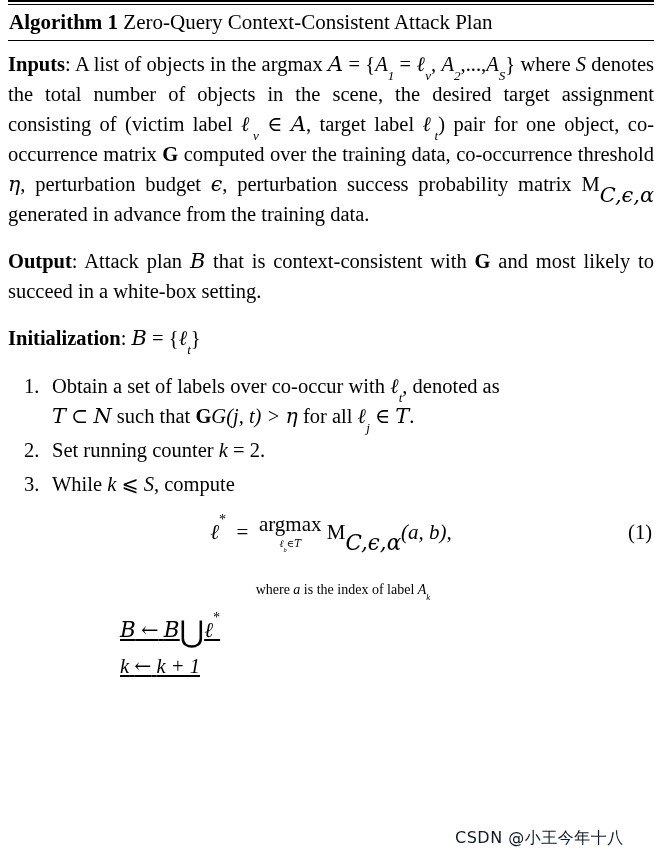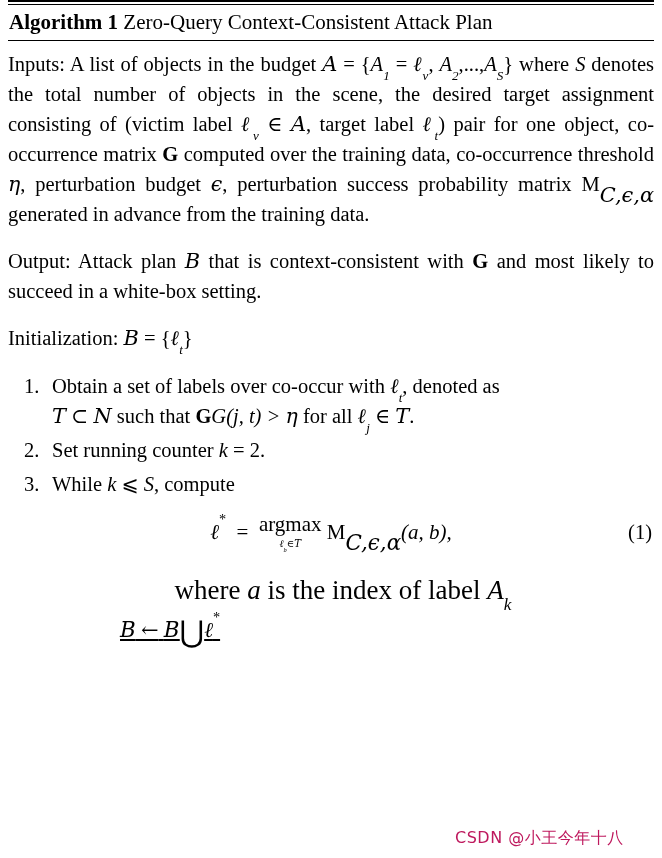--- a/index.html
+++ b/index.html
@@ -53,21 +53,21 @@
     text-align: justify;
     text-justify: inter-word;
     margin: 0;
     padding: 0;
     hyphens: manual;
   }
   .para.first { padding-top: 8px; }
   .block-gap { height: 17px; }
   .block-gap-sm { height: 14px; }
 
-  .lead { font-weight: normal; }
+  .lead { font-weight: bold; }
 
   
   .mi {
     font-family: "Liberation Serif", "DejaVu Serif", serif;
     font-style: italic;
   }
   .cal {
     font-family: "DejaVu Serif", "Liberation Serif", serif;
     font-style: italic;
     font-size: 1.02em;
@@ -151,21 +151,21 @@
   }
   .eq-num {
     position: absolute;
     right: 2px;
     top: 6px;
     font-size: 20.5px;
   }
 
   .where-line {
     text-align: center;
-    font-size: 27px;
+    font-size: 14px;
     line-height: 30px;
     margin-top: 6px;
     padding-left: 24px;
   }
 
   .indent-eq {
     font-size: 21px;
     line-height: 34px;
     padding-left: 112px;
     margin-top: 8px;
@@ -188,21 +188,21 @@
     font-style: normal;
   }
 
   
   .watermark {
     position: absolute;
     left: 455px;
     top: 828px;
     font-family: "DejaVu Sans", sans-serif;
     font-size: 16px;
-    color: #be185d;
+    color: #0f172a;
     letter-spacing: 0.5px;
     white-space: nowrap;
   }
 </style>
 </head>
 <body>
 
 <div class="algo-box">
 
   <div class="rule-thick"></div>
@@ -210,21 +210,21 @@
   <div class="rule-thin"></div>
 
   <div class="title-row">
     <span class="algo-label">Algorithm 1</span>
     <span>Zero-Query Context-Consistent Attack Plan</span>
   </div>
 
   <div class="rule-thin"></div>
 
   <p class="para first">
-    <span class="lead">Inputs</span><span>: A list of objects in the budget </span><span class="cal">A</span><span> = </span><span>{</span><span class="mi">A</span><sub class="mi">1</sub><span> = </span><span class="mi">ℓ</span><sub class="mi">v</sub>,
+    <span class="lead">Inputs</span><span>: A list of objects in the argmax </span><span class="cal">A</span><span> = </span><span>{</span><span class="mi">A</span><sub class="mi">1</sub><span> = </span><span class="mi">ℓ</span><sub class="mi">v</sub>,
     <span class="mi">A</span><sub class="mi">2</sub><span>,...,</span><span class="mi">A</span><sub class="mi">S</sub><span>}</span><span> where </span><span class="mi">S</span><span> denotes the total number of objects in the scene, the desired target assignment consisting of (victim label </span><span class="mi">ℓ</span><sub class="mi">v</sub>
     <span>∈</span>
     <span class="cal">A</span><span>, target label </span><span class="mi">ℓ</span><sub class="mi">t</sub><span>) pair for one object, co-occurrence matrix </span><span class="bsym">G</span><span> computed over the training data, co-occurrence threshold </span><span class="greek">η</span><span>, perturbation budget </span><span class="greek">ϵ</span><span>, perturbation success probability matrix </span><span class="upr">M</span><sub class="cal">C,ϵ,α</sub><span> generated in advance from the training data.</span>
   </p>
 
   <div class="block-gap"></div>
 
   <p class="para">
     <span class="lead">Output</span><span>: Attack plan </span><span class="cal">B</span><span> that is context-consistent with </span><span class="bsym">G</span><span> and most likely to succeed in a white-box setting.</span>
   </p>
@@ -276,16 +276,21 @@
   <div class="where-line">
     <span>where </span><span class="mi">a</span><span> is the index of label </span><span class="mi">A</span><sub class="mi">k</sub>
   </div>
 
   <div class="indent-eq">
     <span class="cal">B</span>
     <span class="arrow">←</span>
     <span class="cal">B</span><span class="bigcup">⋃</span><span class="mi">ℓ</span><sup>*</sup>
   </div>
 
+  <div class="indent-eq second">
+    <span class="mi">k</span>
+    <span class="arrow">←</span>
+    <span class="mi">k + 1</span>
+  </div>
 
 </div>
 
 <div class="watermark">CSDN @小王今年十八</div>
 
 </body></html>

